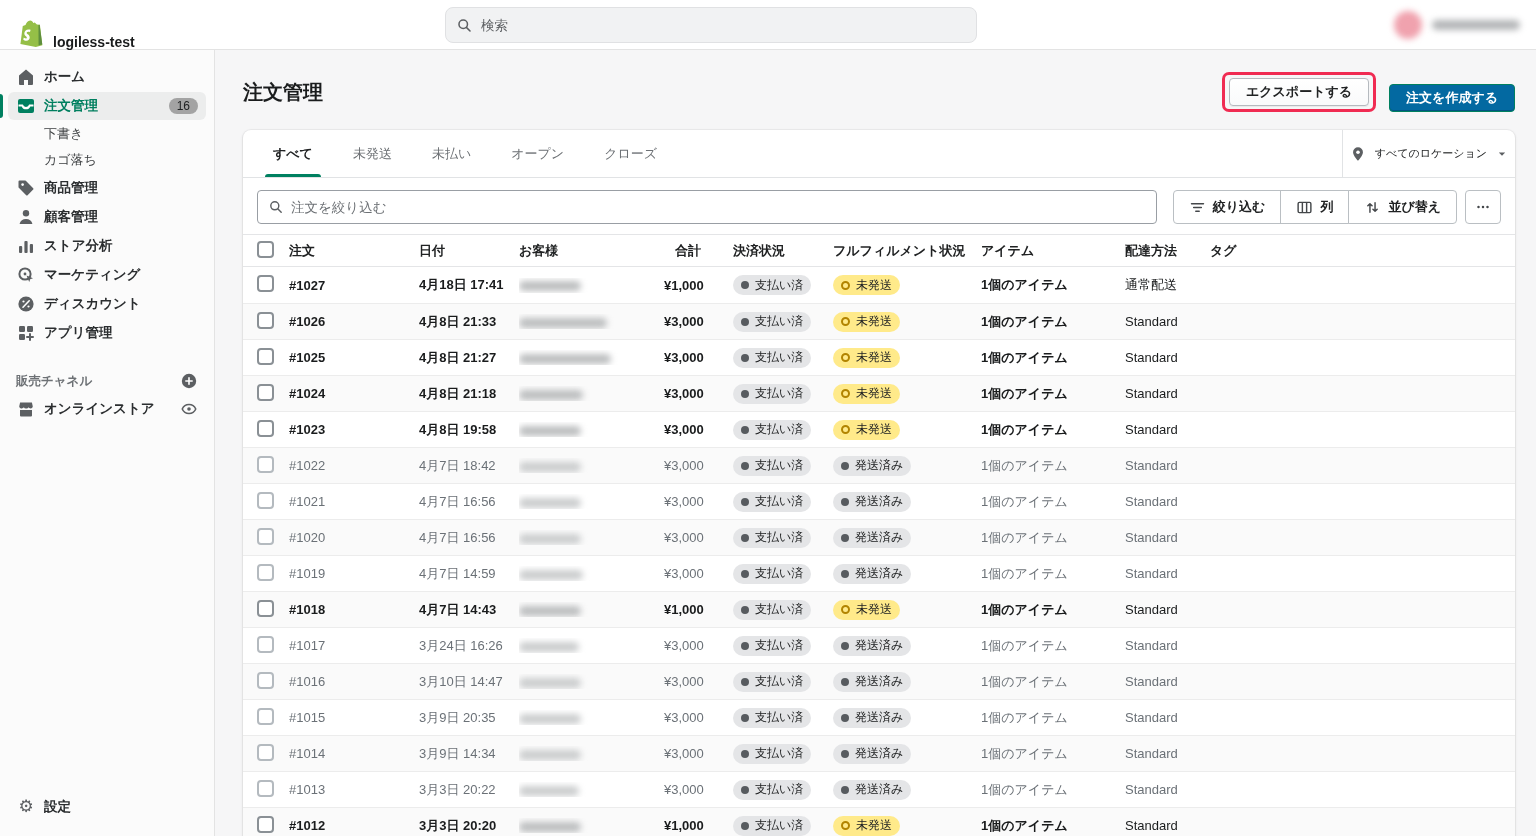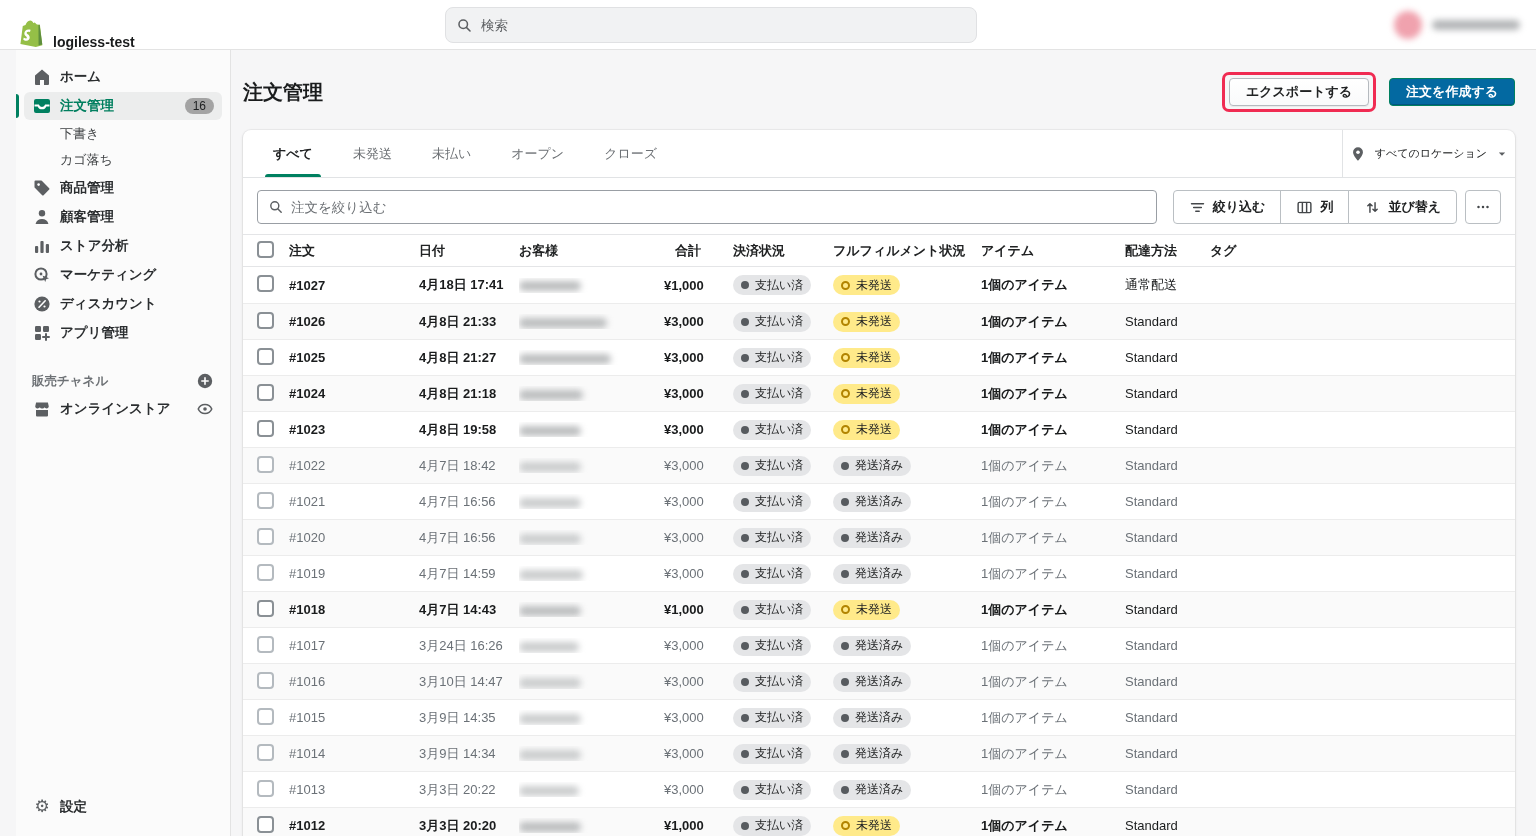--- a/index.html
+++ b/index.html
@@ -19,21 +19,21 @@
     background:#F1F2F3; border:1px solid #E0E1E3; border-radius:8px;
     display:flex; align-items:center; padding:0 10px; gap:8px; }
   .global-search input { flex:1; border:none; outline:none; background:transparent;
     font-size:13.5px; color:#202223; font-family:inherit; }
   .global-search input::placeholder { color:#5C5F62; }
   .account { position:absolute; right:16px; top:0; height:50px; display:flex; align-items:center; gap:10px; }
   .avatar { width:28px; height:28px; border-radius:50%; background:#F0A2AE; filter:blur(3px); }
   .account-name-redacted { width:88px; height:10px; border-radius:5px; background:#b4b6b8; filter:blur(3px); }
 
   
-  .sidebar { position:absolute; top:50px; left:16px; bottom:0; width:215px;
+  .sidebar { position:absolute; top:50px; left:0; bottom:0; width:215px;
     background:#FBFBFB; border-right:1px solid #E3E3E3; padding-top:12px; }
   .nav-item { position:relative; display:flex; align-items:center; gap:8px;
     height:28px; margin:1px 8px; padding:0 8px; border-radius:6px;
     font-size:13.5px; font-weight:600; color:#2b2e30; cursor:pointer; }
   .nav-item .nicon { width:20px; height:20px; color:#5C5F62; flex:0 0 20px; }
   .nav-item.active { background:#ECEDED; color:#007F5F; }
   .nav-item.active .nicon { color:#008060; }
   .nav-item.active::before { content:""; position:absolute; left:-8px; top:2px; bottom:2px;
     width:3px; background:#008060; border-radius:0 3px 3px 0; }
   .nav-badge { margin-left:auto; background:#a3a3a3; color:#202223; font-size:12px;
@@ -45,21 +45,21 @@
   .nav-section-label { font-size:12.5px; font-weight:600; color:#6D7175; }
   .nav-section .sicon { width:18px; height:18px; color:#5C5F62; cursor:pointer; }
   .nav-item .trail-icon { margin-left:auto; width:18px; height:18px; color:#5C5F62; }
   .nav-settings { position:absolute; bottom:14px; left:0; width:100%; }
   .gear-glyph { font-size:17px; line-height:20px; color:#5C5F62; width:20px; text-align:center; }
 
   
   .main { position:absolute; top:50px; left:215px; right:0; bottom:0; padding:0 21px 0 28px; }
   .page-header { display:flex; align-items:center; justify-content:space-between; margin:22px 0 18px; }
   .page-title { font-size:20px; font-weight:700; color:#1a1c1d; }
-  .header-actions { display:flex; align-items:center; }
+  .header-actions { display:flex; align-items:flex-end; }
   .btn { display:inline-flex; align-items:center; justify-content:center; height:28px;
     padding:0 16px; border-radius:4px; font-size:13px; font-weight:600; cursor:pointer;
     font-family:inherit; white-space:nowrap; }
   .btn-plain { background:linear-gradient(#ffffff,#F9FAFB); border:1px solid #B5BABF;
     color:#202223; box-shadow:0 1px 0 rgba(0,0,0,.05); }
   .btn-primary { background:#0369a1; border:1px solid #008060; color:#fff;
     box-shadow:inset 0 -1px 0 rgba(0,0,0,.2); }
   .annotation-box { border:3px solid #F02B52; border-radius:7px; padding:3px 4px; margin-right:13px; }
 
   
@@ -627,21 +627,21 @@
               <span class="badge-label">発送済み</span>
             </span>
     </div>
     <div class="cell col-items">1個のアイテム</div>
     <div class="cell col-delivery">Standard</div>
     <div class="cell col-tags"></div>
   </div>
         <div class="tgrid trow closed">
     <div class="cell"><span class="checkbox"></span></div>
     <div class="cell col-id">#1015</div>
-    <div class="cell col-date">3月9日 14:35</div>
+    <div class="cell col-date">3月9日 20:35</div>
     <div class="cell"><span class="redacted" style="width: 62px;"></span></div>
     <div class="cell col-total">¥3,000</div>
     <div class="cell">
       <span class="badge gray">
               <span class="dot filled"></span>
               <span class="badge-label">支払い済</span>
             </span>
     </div>
     <div class="cell">
       <span class="badge gray">

